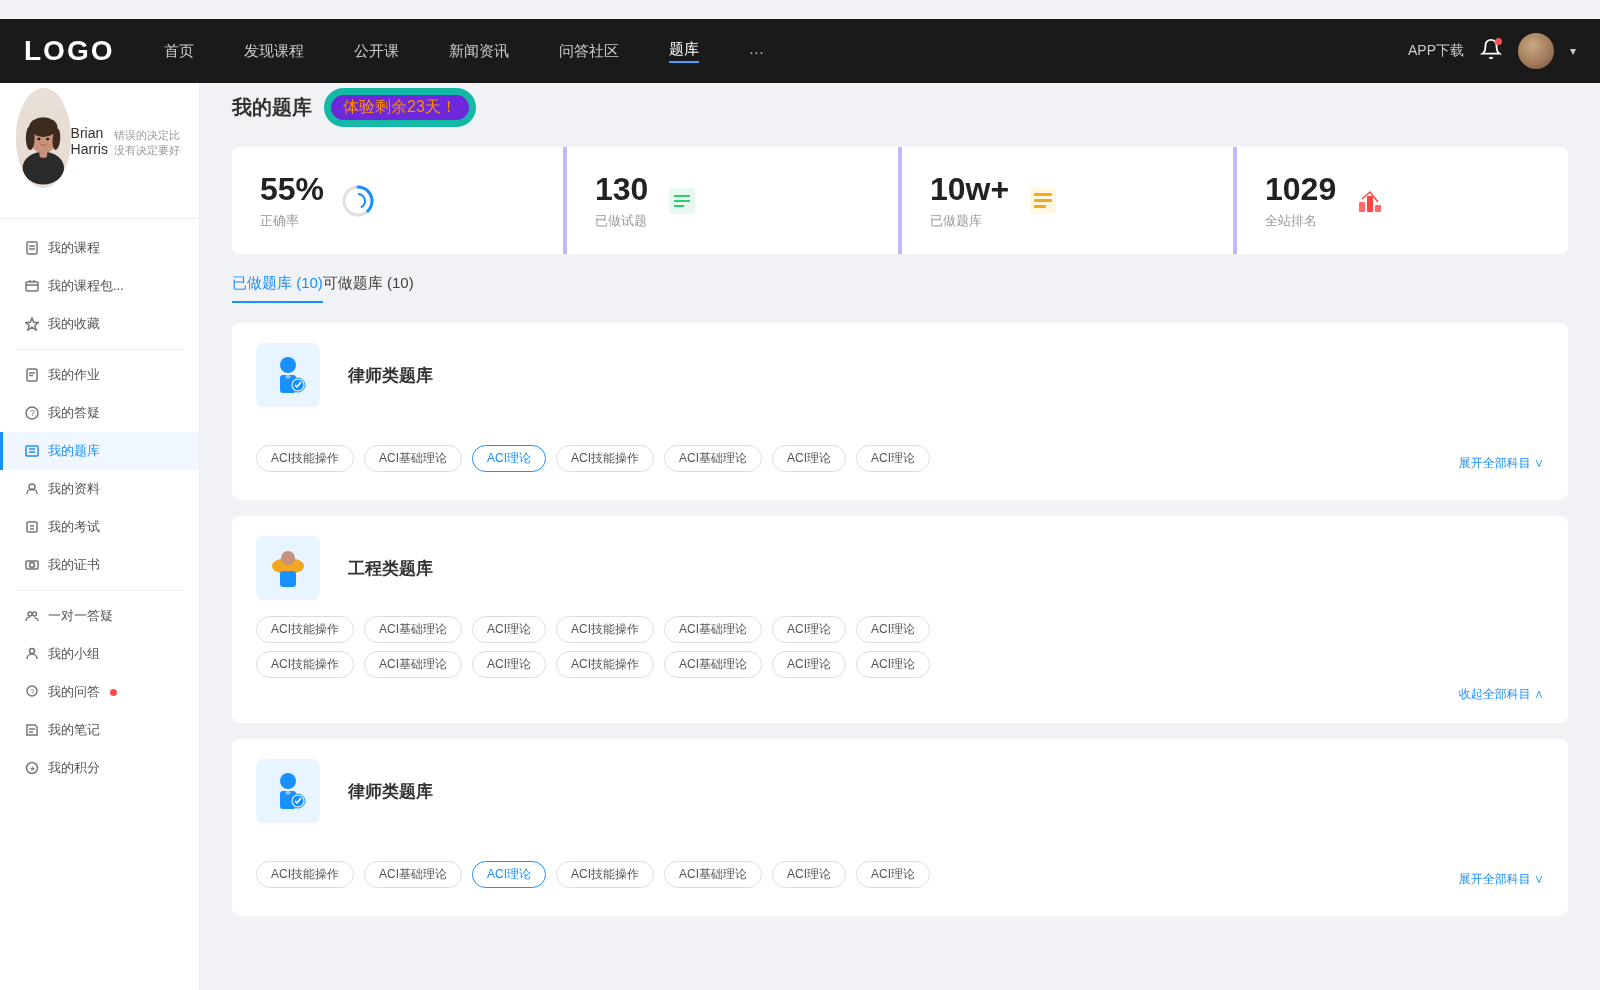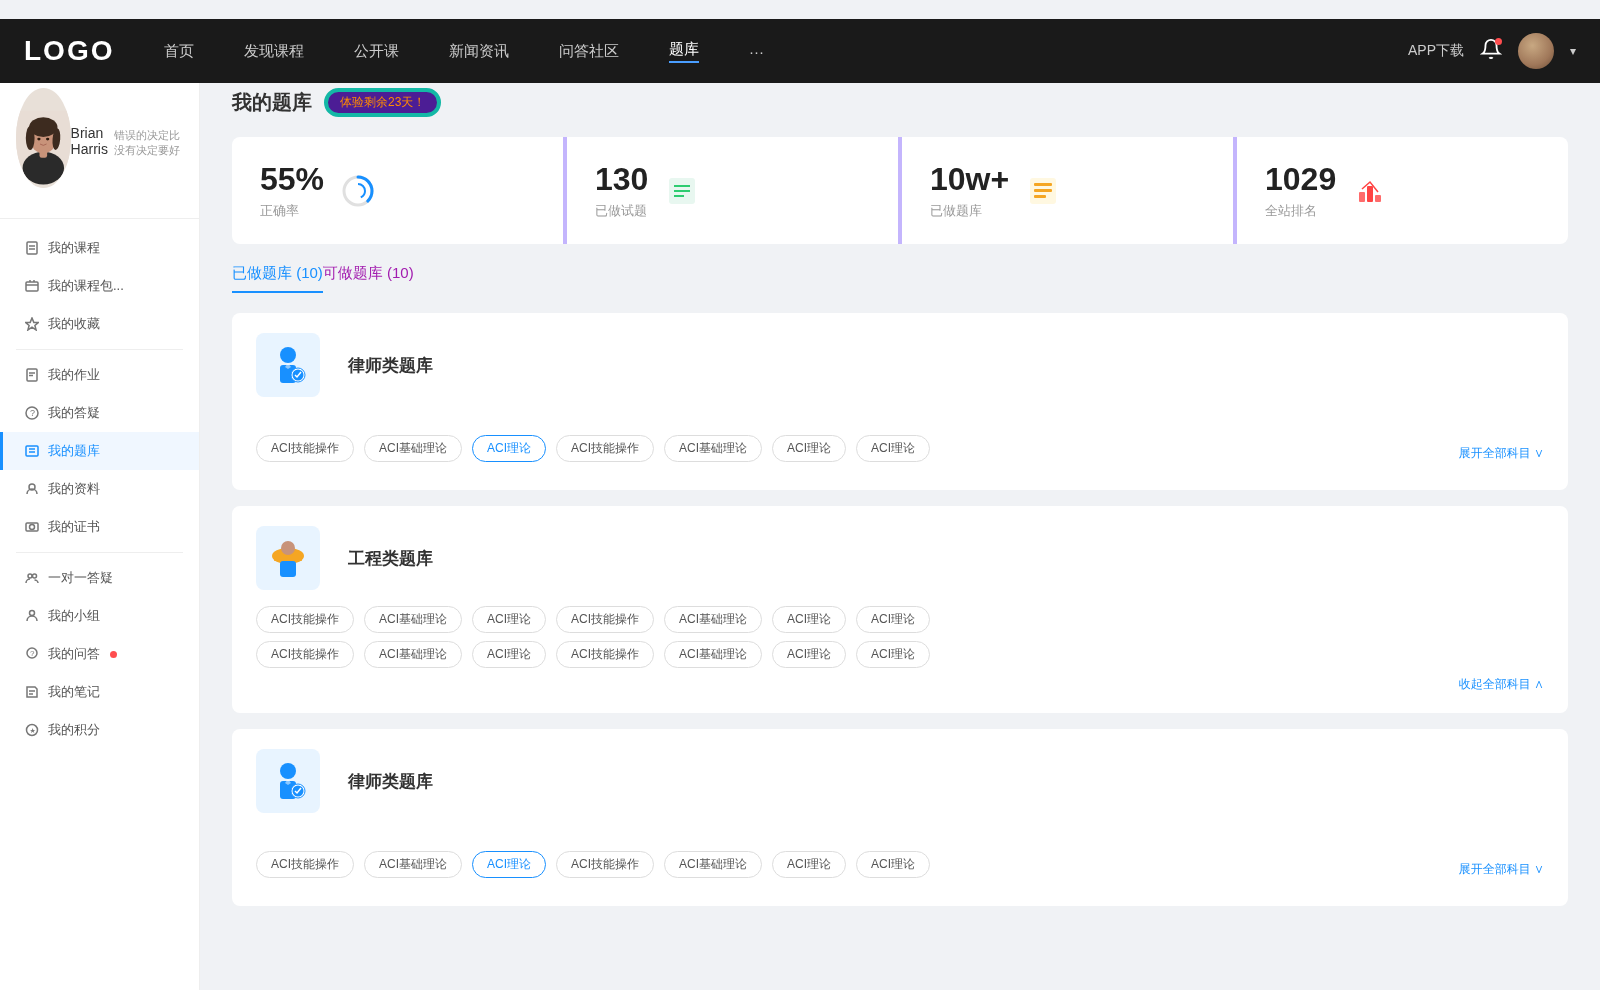--- a/index.html
+++ b/index.html
@@ -200,26 +200,26 @@
       align-items: center;
       gap: 12px;
       margin-bottom: 20px;
     }
     .page-title-text {
       font-size: 20px;
       font-weight: 600;
       color: #333;
     }
     .trial-badge {
-      background: #4c1d95;
+      background: #6d28d9;
       color: #ff8c00;
-      border: 4px solid #14b8a6;
+      border: 7px solid #14b8a6;
       border-radius: 20px;
       padding: 2px 12px;
-      font-size: 12px;
+      font-size: 16px;
     }
 
     
     .stats-row {
       display: flex;
       gap: 0;
       background: #fff;
       border-radius: 8px;
       margin-bottom: 20px;
       overflow: hidden;
@@ -252,21 +252,21 @@
       flex-shrink: 0;
     }
 
     
     .tabs-bar {
       display: flex;
       margin-bottom: 20px;
     }
     .tab-item {
       font-size: 15px;
-      color: #a21caf;
+      color: #404040;
       cursor: pointer;
       padding-bottom: 8px;
     }
     .tab-item.active {
       color: #1890ff;
       border-bottom: 2px solid #1890ff;
       font-weight: 500;
     }
 
     
@@ -472,20 +472,30 @@
       <li class="sidebar-item">
         <div class="sidebar-icon">
           <svg width="14" height="14" viewBox="0 0 14 14" fill="none" stroke="#777" stroke-width="1.5">
               <circle cx="7" cy="5" r="3"></circle>
               <path d="M2 12c0-2.8 2.2-5 5-5s5 2.2 5 5"></path>
             </svg>
         </div>
         <span class="sidebar-label">我的资料</span>
       </li>
 
+      <li class="sidebar-item">
+        <div class="sidebar-icon">
+          <svg width="14" height="14" viewBox="0 0 14 14" fill="none" stroke="#777" stroke-width="1.5">
+              <rect x="2" y="2" width="10" height="10" rx="1"></rect>
+              <line x1="5" y1="6" x2="9" y2="6"></line>
+              <line x1="5" y1="9" x2="9" y2="9"></line>
+            </svg>
+        </div>
+        <span class="sidebar-label">我的考试</span>
+      </li>
 
       <li class="sidebar-item">
         <div class="sidebar-icon">
           <svg width="14" height="14" viewBox="0 0 14 14" fill="none" stroke="#777" stroke-width="1.5">
               <rect x="1" y="3" width="12" height="8" rx="1"></rect>
               <circle cx="7" cy="7" r="2.5"></circle>
             </svg>
         </div>
         <span class="sidebar-label">我的证书</span>
       </li>

